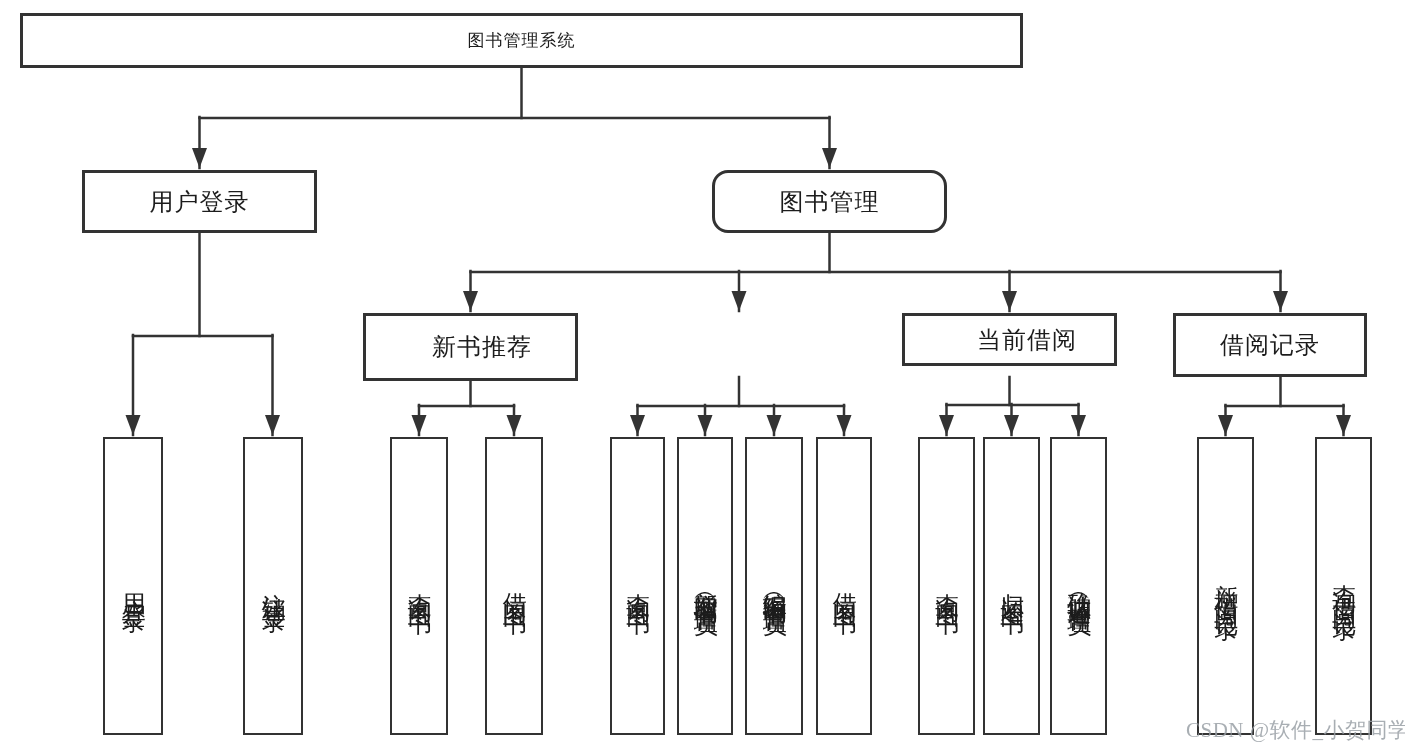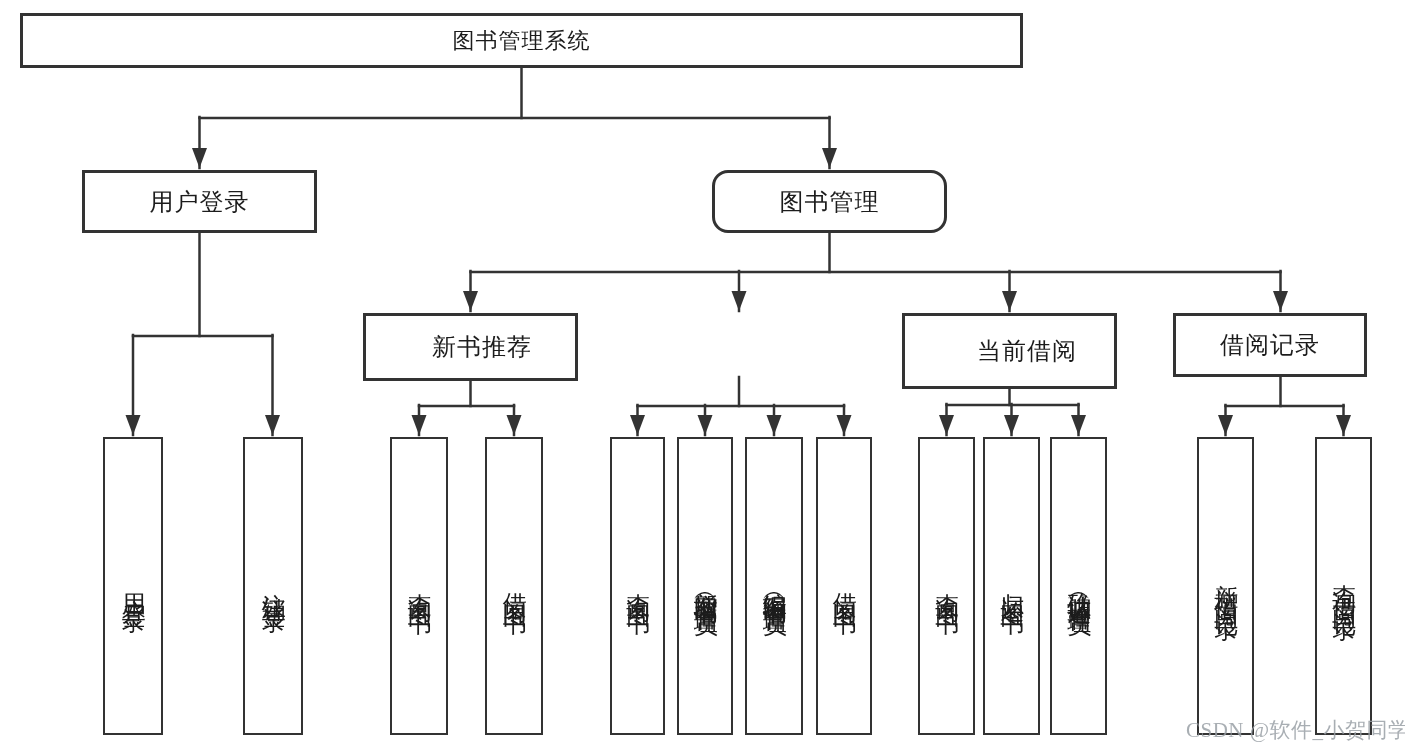--- a/index.html
+++ b/index.html
@@ -23,21 +23,21 @@
     position:absolute;
     box-sizing:border-box;
     background:var(--background);
     border:3px solid var(--line);
     display:flex;align-items:center;justify-content:center;
     color:var(--text);
     z-index:2;
     line-height:1;
   }
   .hnode{font-size:24px;letter-spacing:1px;height:63px;}
-  .root{font-size:22px;letter-spacing:1px;}
+  .root{font-size:17px;letter-spacing:1px;}
   .vnode{top:437px;height:298px;border-width:2.5px;}
   .vnode span{
     writing-mode:vertical-rl;
     text-orientation:mixed;
     font-size:24px;
     line-height:1.15;
     display:block;
   }
   .ls4 span{letter-spacing:6px;}
   .ls6 span{letter-spacing:7px;}
@@ -113,21 +113,21 @@
   <div class="node hnode" style="left:82px;top:170px;width:235px;">
     <span>用户登录</span>
   </div>
   <div class="node hnode" style="left:712px;top:170px;width:235px;border-radius:16px;">
     <span>图书管理</span>
   </div>
 
   <div class="node hnode" style="left:363px;top:313px;width:215px;height:68px;padding-left:23px;">
     <span>新书推荐</span>
   </div>
-  <div class="node hnode" style="left:902px;top:313px;width:215px;height:76px;padding-left:35px;">
+  <div class="node hnode" style="left:902px;top:313px;width:215px;height:53px;padding-left:35px;">
     <span>当前借阅</span>
   </div>
   <div class="node hnode" style="left:1173px;top:313px;width:194px;height:64px;">
     <span>借阅记录</span>
   </div>
 
   <div class="node vnode ls4" style="left:103px;width:60px;">
     <span>用户登录</span>
   </div>
   <div class="node vnode ls4" style="left:243px;width:60px;">

